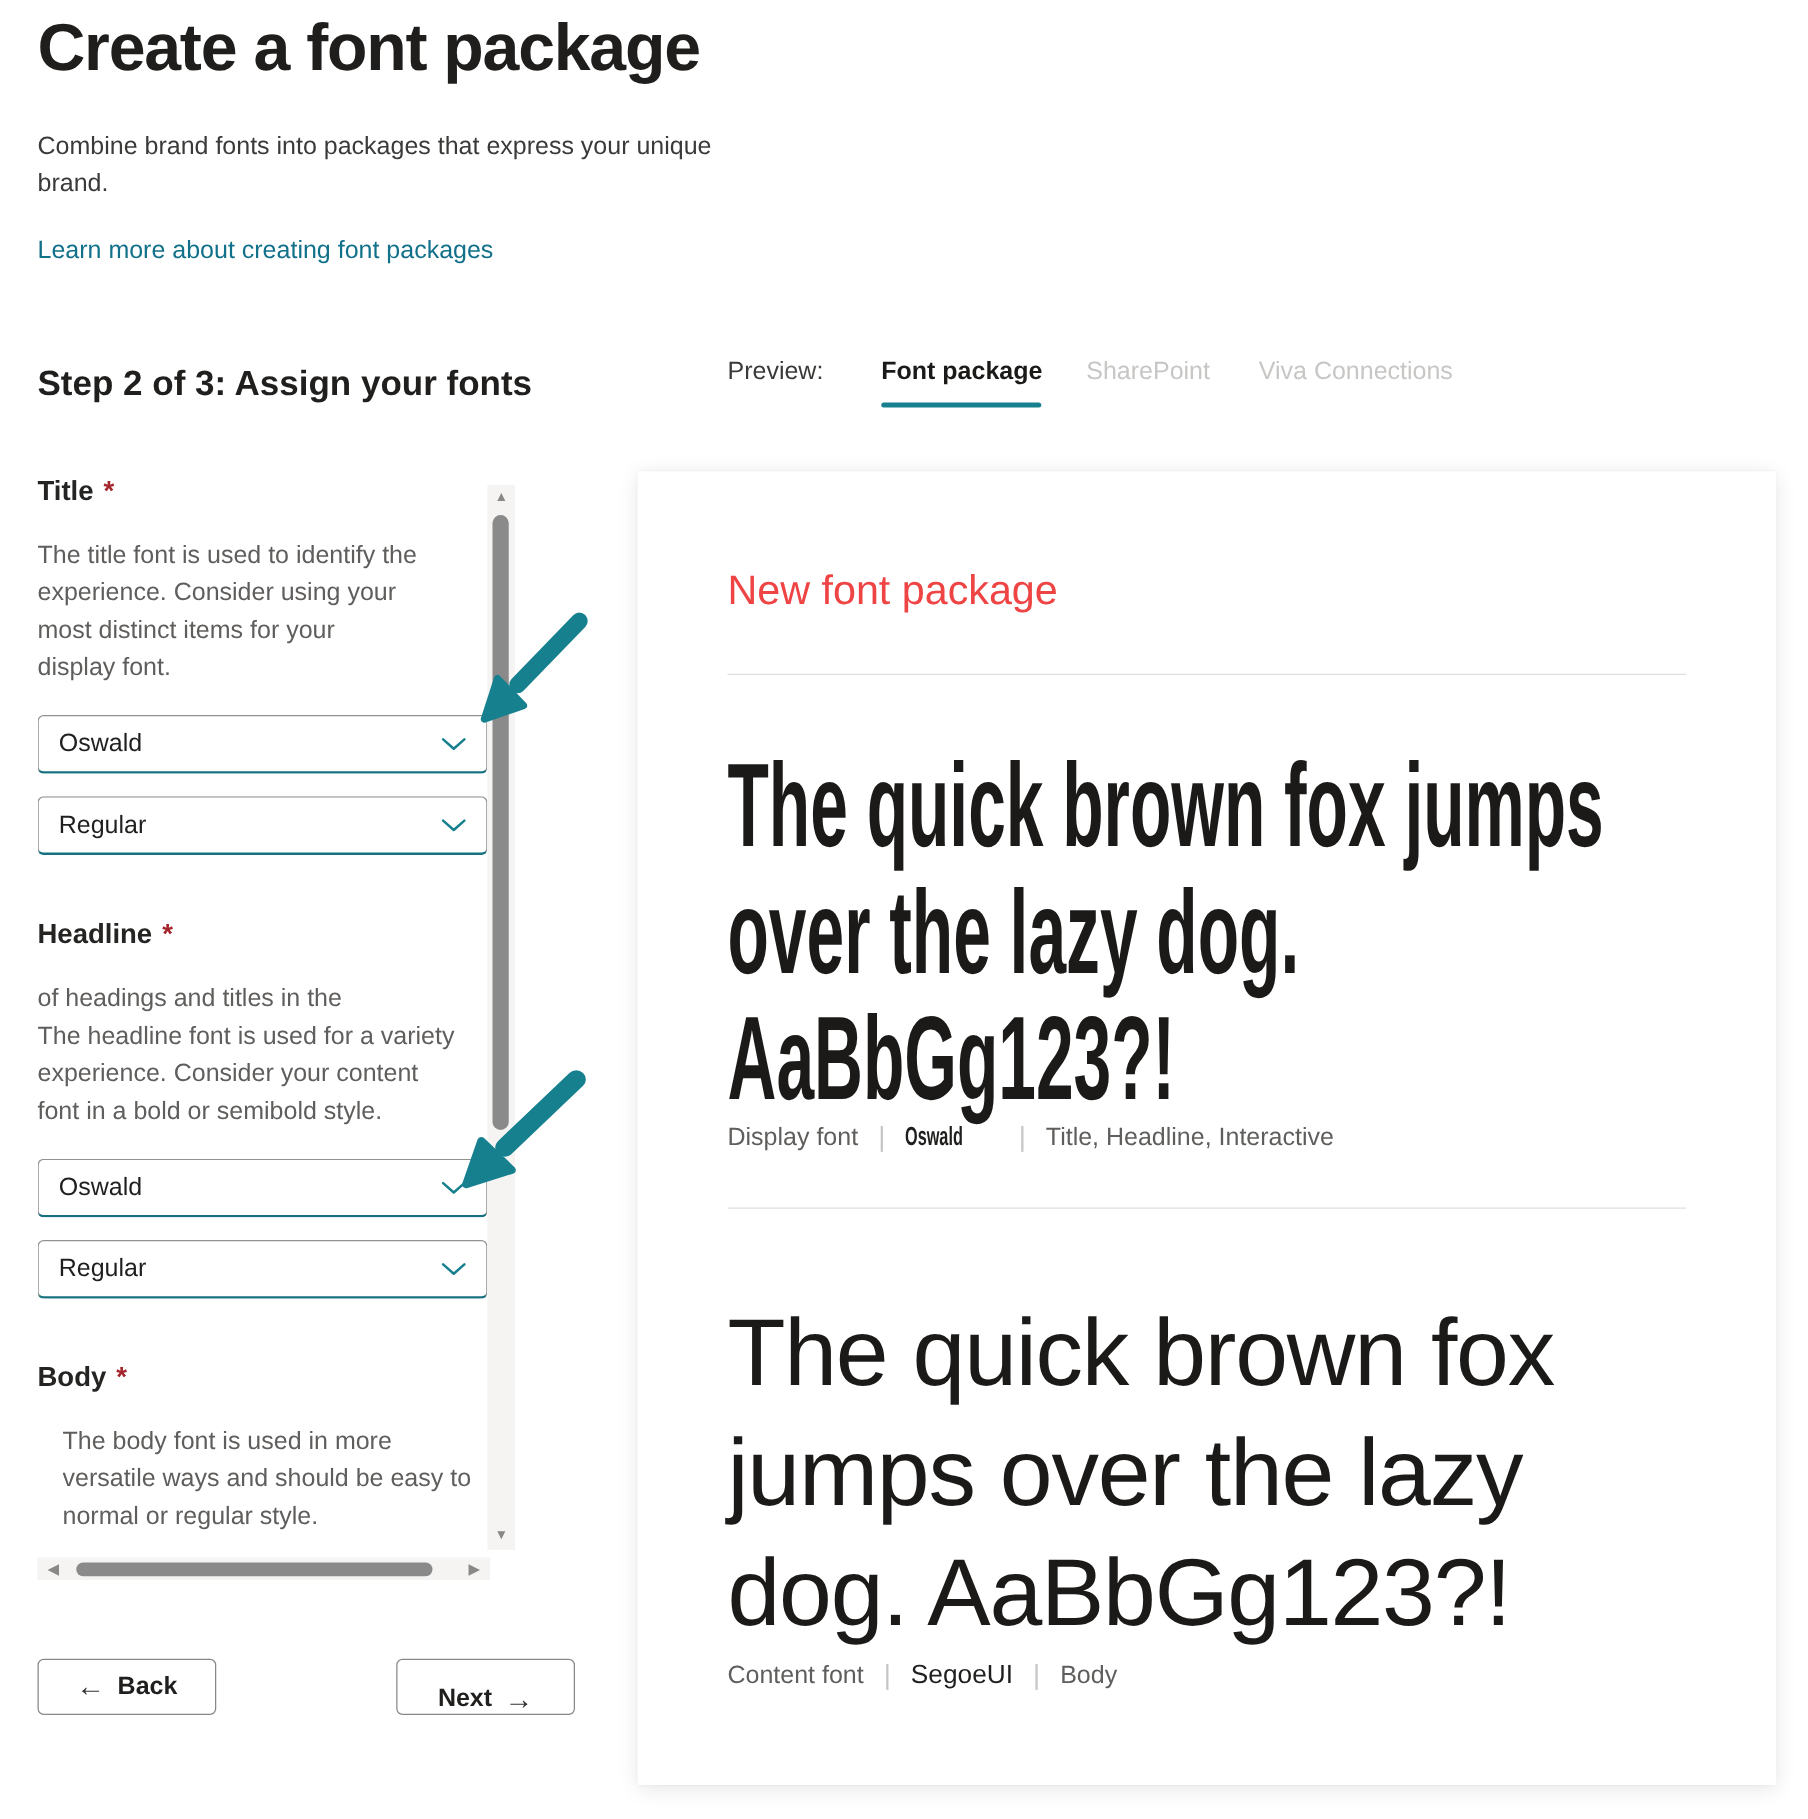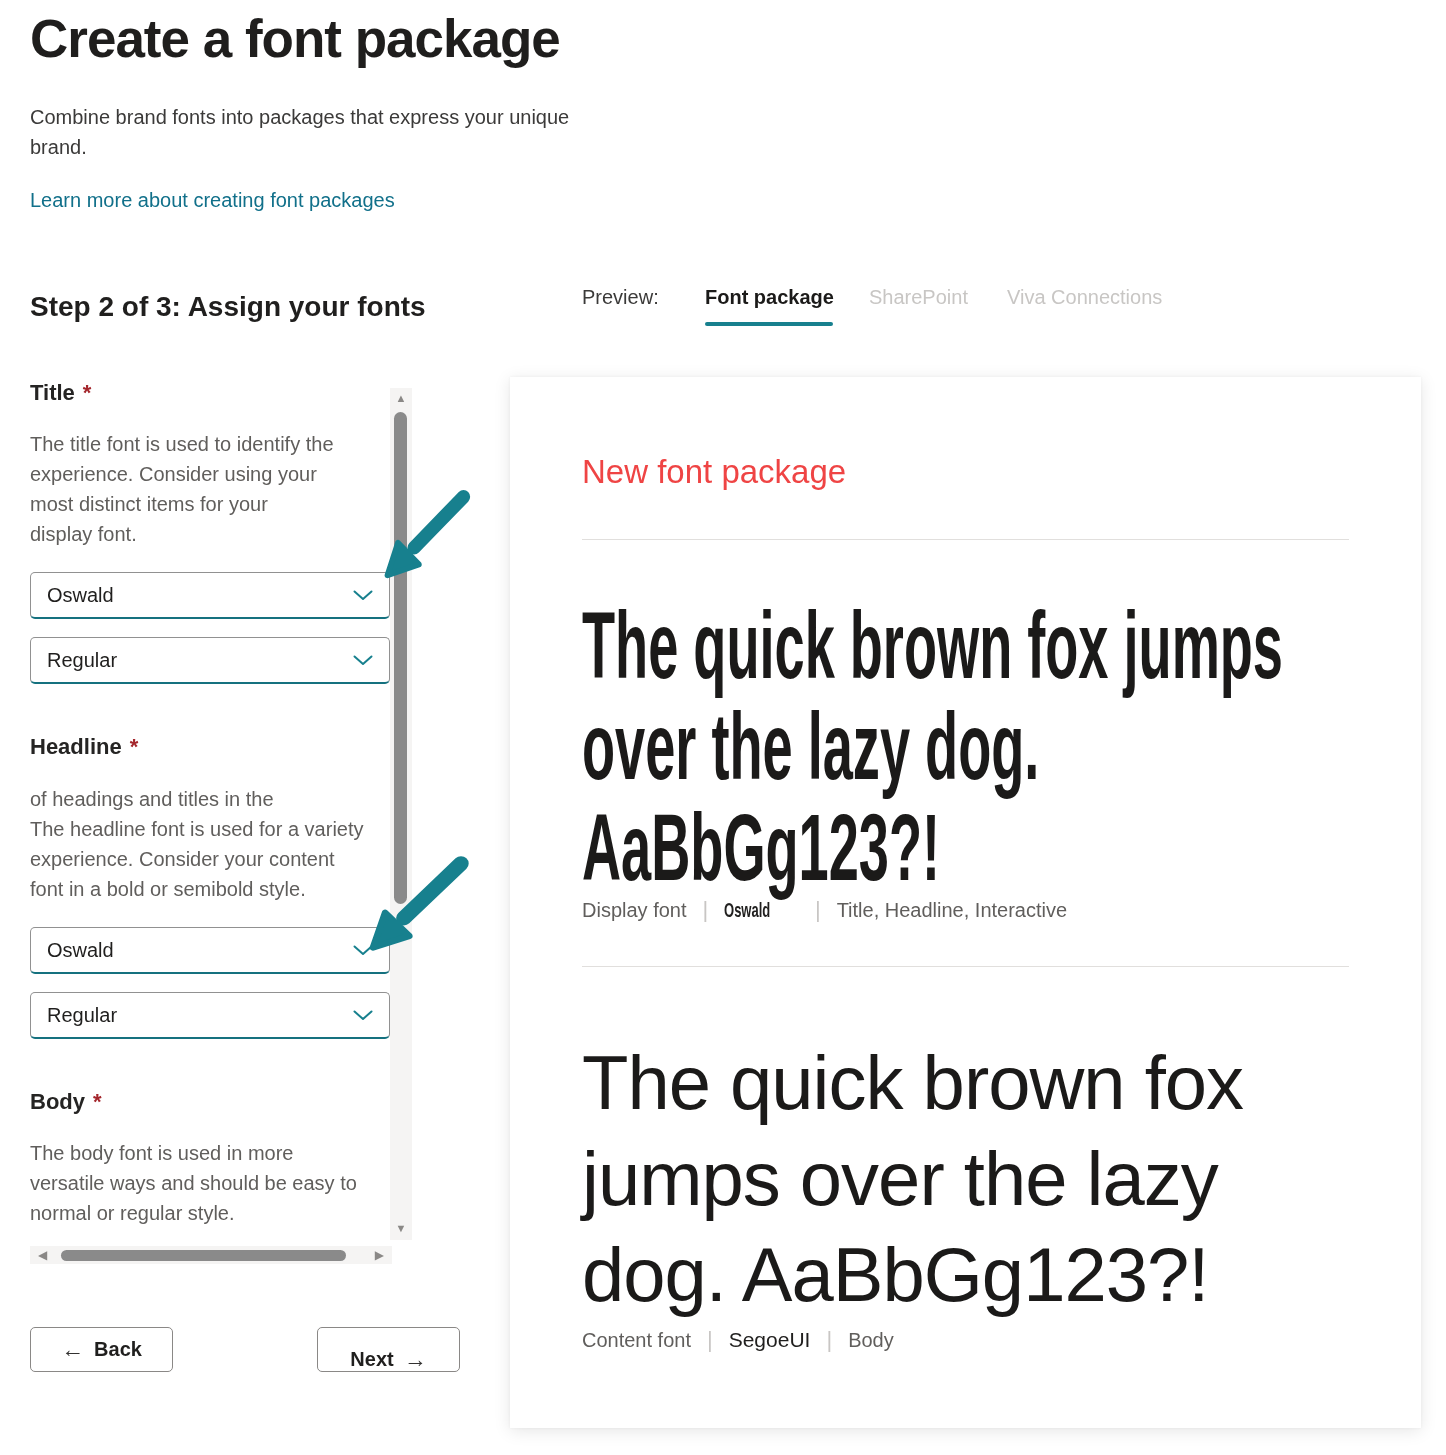--- a/index.html
+++ b/index.html
@@ -11,21 +11,21 @@
   .h1 { left:30px; top:8px; font-size:53px; font-weight:700; color:#1f1e1d; letter-spacing:-1px; }
   .subtitle { left:30px; top:102px; width:600px; font-size:20px; line-height:30px; color:#3b3a39; }
   .learn-link { left:30px; top:189px; font-size:20px; color:#11708a; text-decoration:none; cursor:pointer; }
   .step-heading { left:30px; top:291px; font-size:28px; font-weight:700; color:#201f1e; }
 
   
   .field-label { left:30px; font-size:22px; font-weight:600; color:#252423; }
   .req { color:#a4262c; margin-left:8px; font-weight:600; }
   .desc { left:30px; font-size:20px; line-height:30px; color:#605e5c; }
   .desc div { white-space:nowrap; }
-  .clip { overflow:hidden; }
+  .clip { overflow:hidden;margin-left:20px; }
 
   .dropdown { left:30px; width:360px; height:47px; background:#fff;
               border:1px solid #919191; border-bottom:2px solid #15717f; border-radius:5px;
               display:flex; align-items:center; padding:0 16px; cursor:pointer; }
   .dd-value { font-size:20px; color:#201f1e; flex:1; }
   .chev { width:20px; height:11px; }
 
   
   .vtrack { left:390px; top:388px; width:22px; height:852px; background:#f5f4f3; }
   .varrow { position:absolute; left:0; width:22px; text-align:center; color:#8a8886; font-size:11px; line-height:16px; cursor:pointer; }

